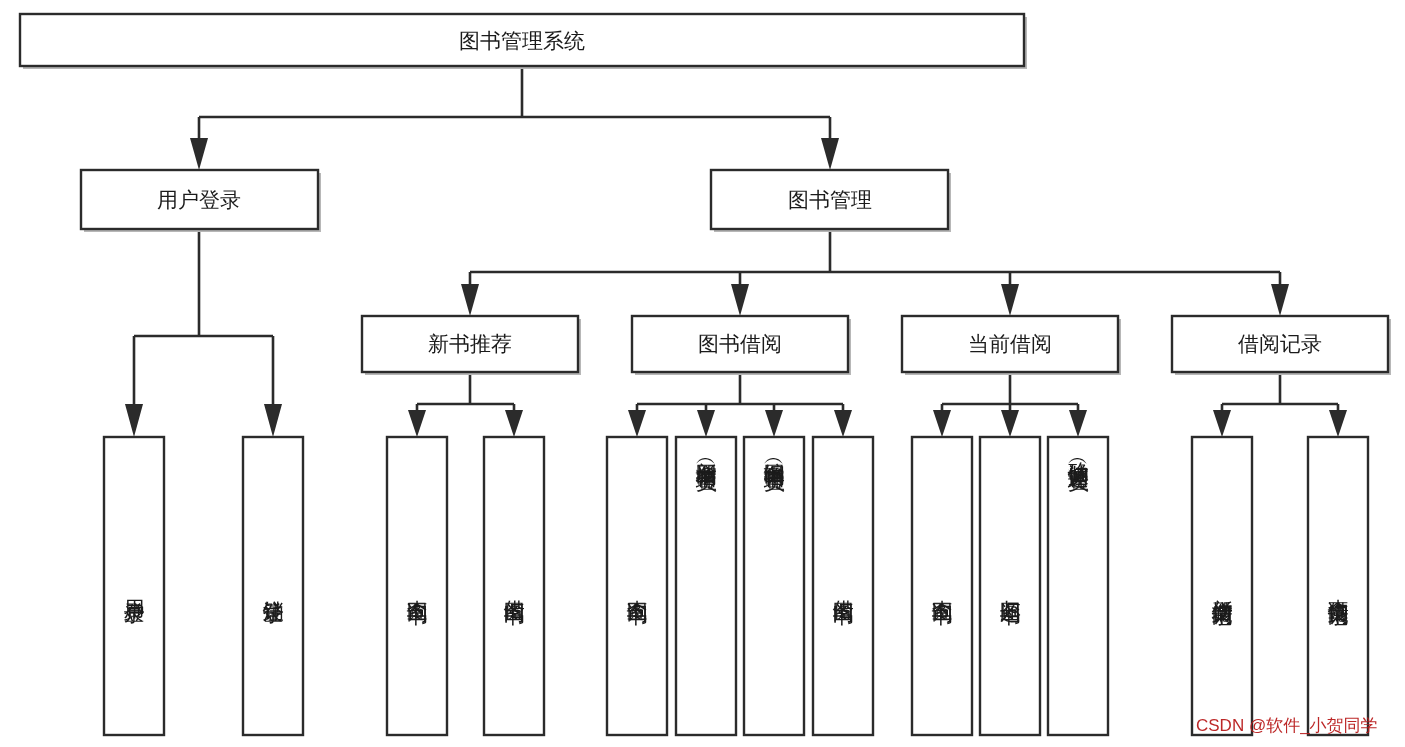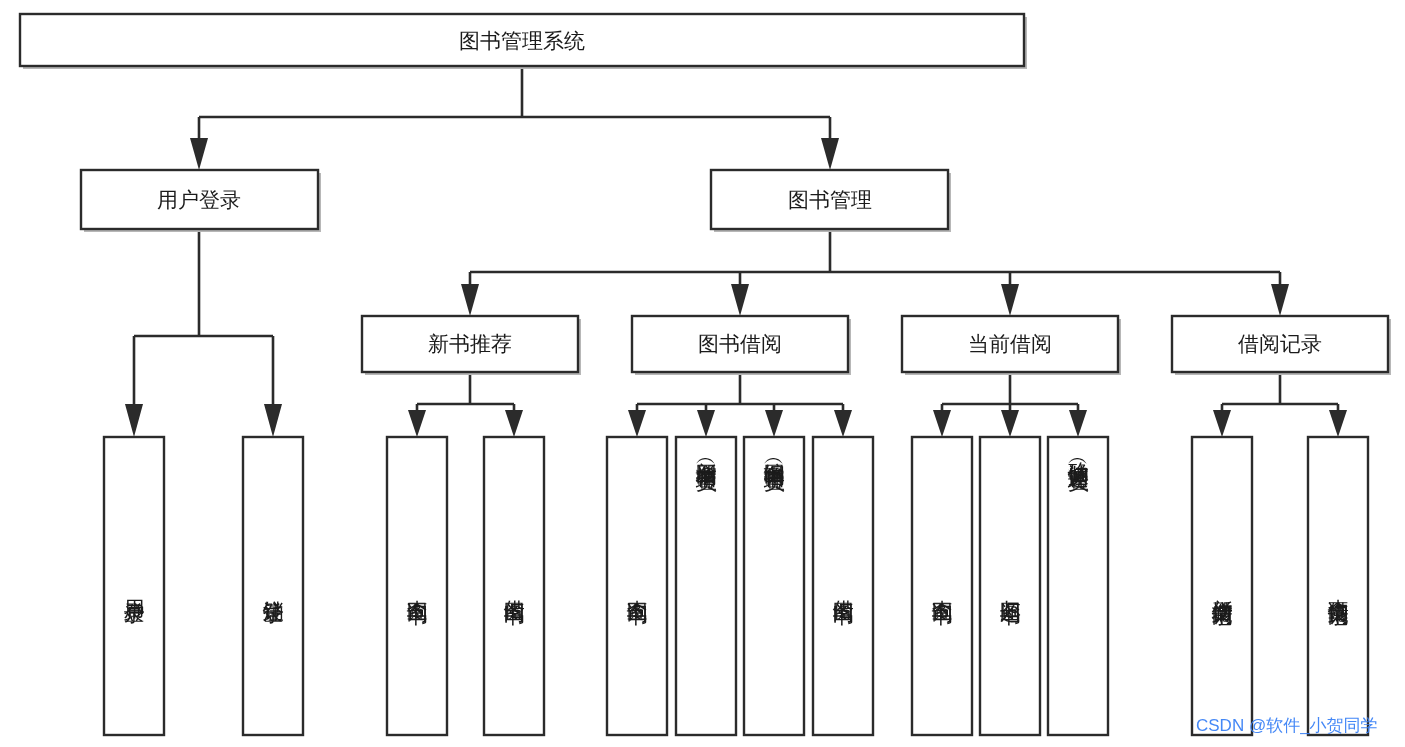--- a/index.html
+++ b/index.html
@@ -62,21 +62,21 @@
     align-items: center;
     justify-content: center;
     text-align: center;
     pointer-events: none;
     white-space: nowrap;
   }
   .watermark {
     position: absolute;
     font-family: "Liberation Sans", "DejaVu Sans", sans-serif;
     font-size: 17px;
-    color: #3b82f6;
+    color: #b91c1c;
     white-space: nowrap;
     opacity: 0.95;
   }
 </style>
 </head>
 <body>
 
 <div id="diagram-root">
 
   <svg class="diagram-canvas" viewBox="0 0 1405 747">

